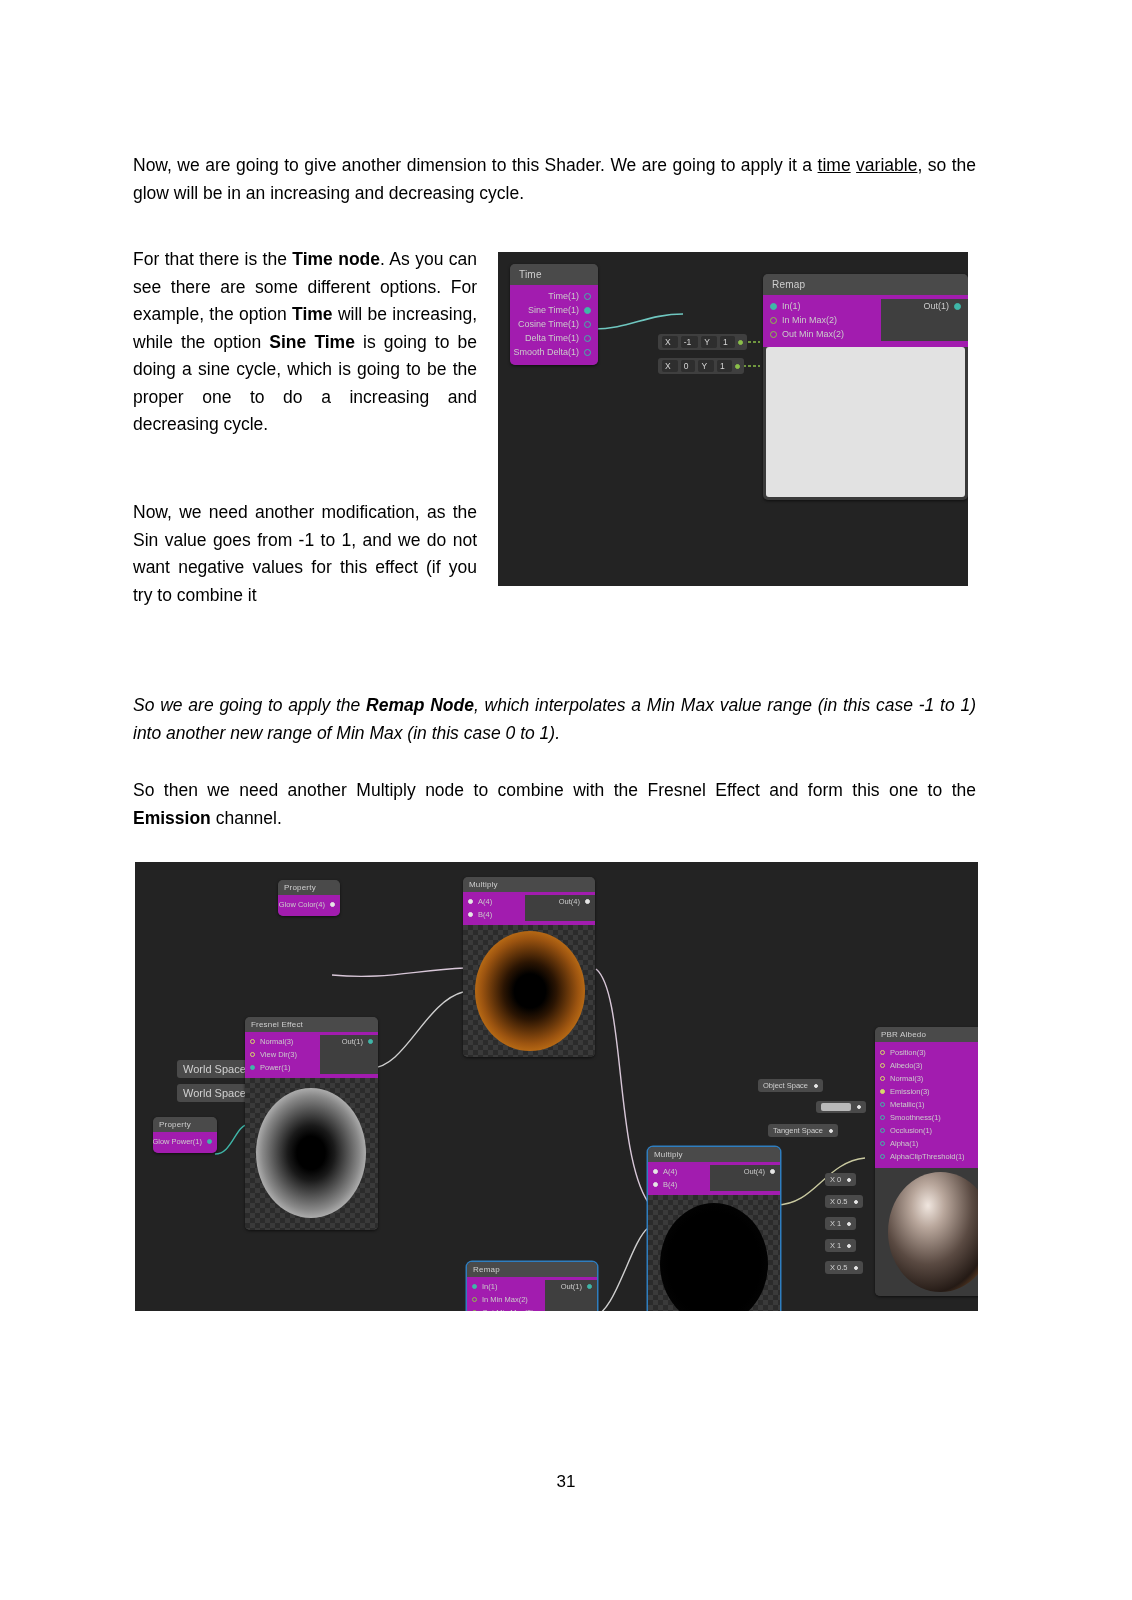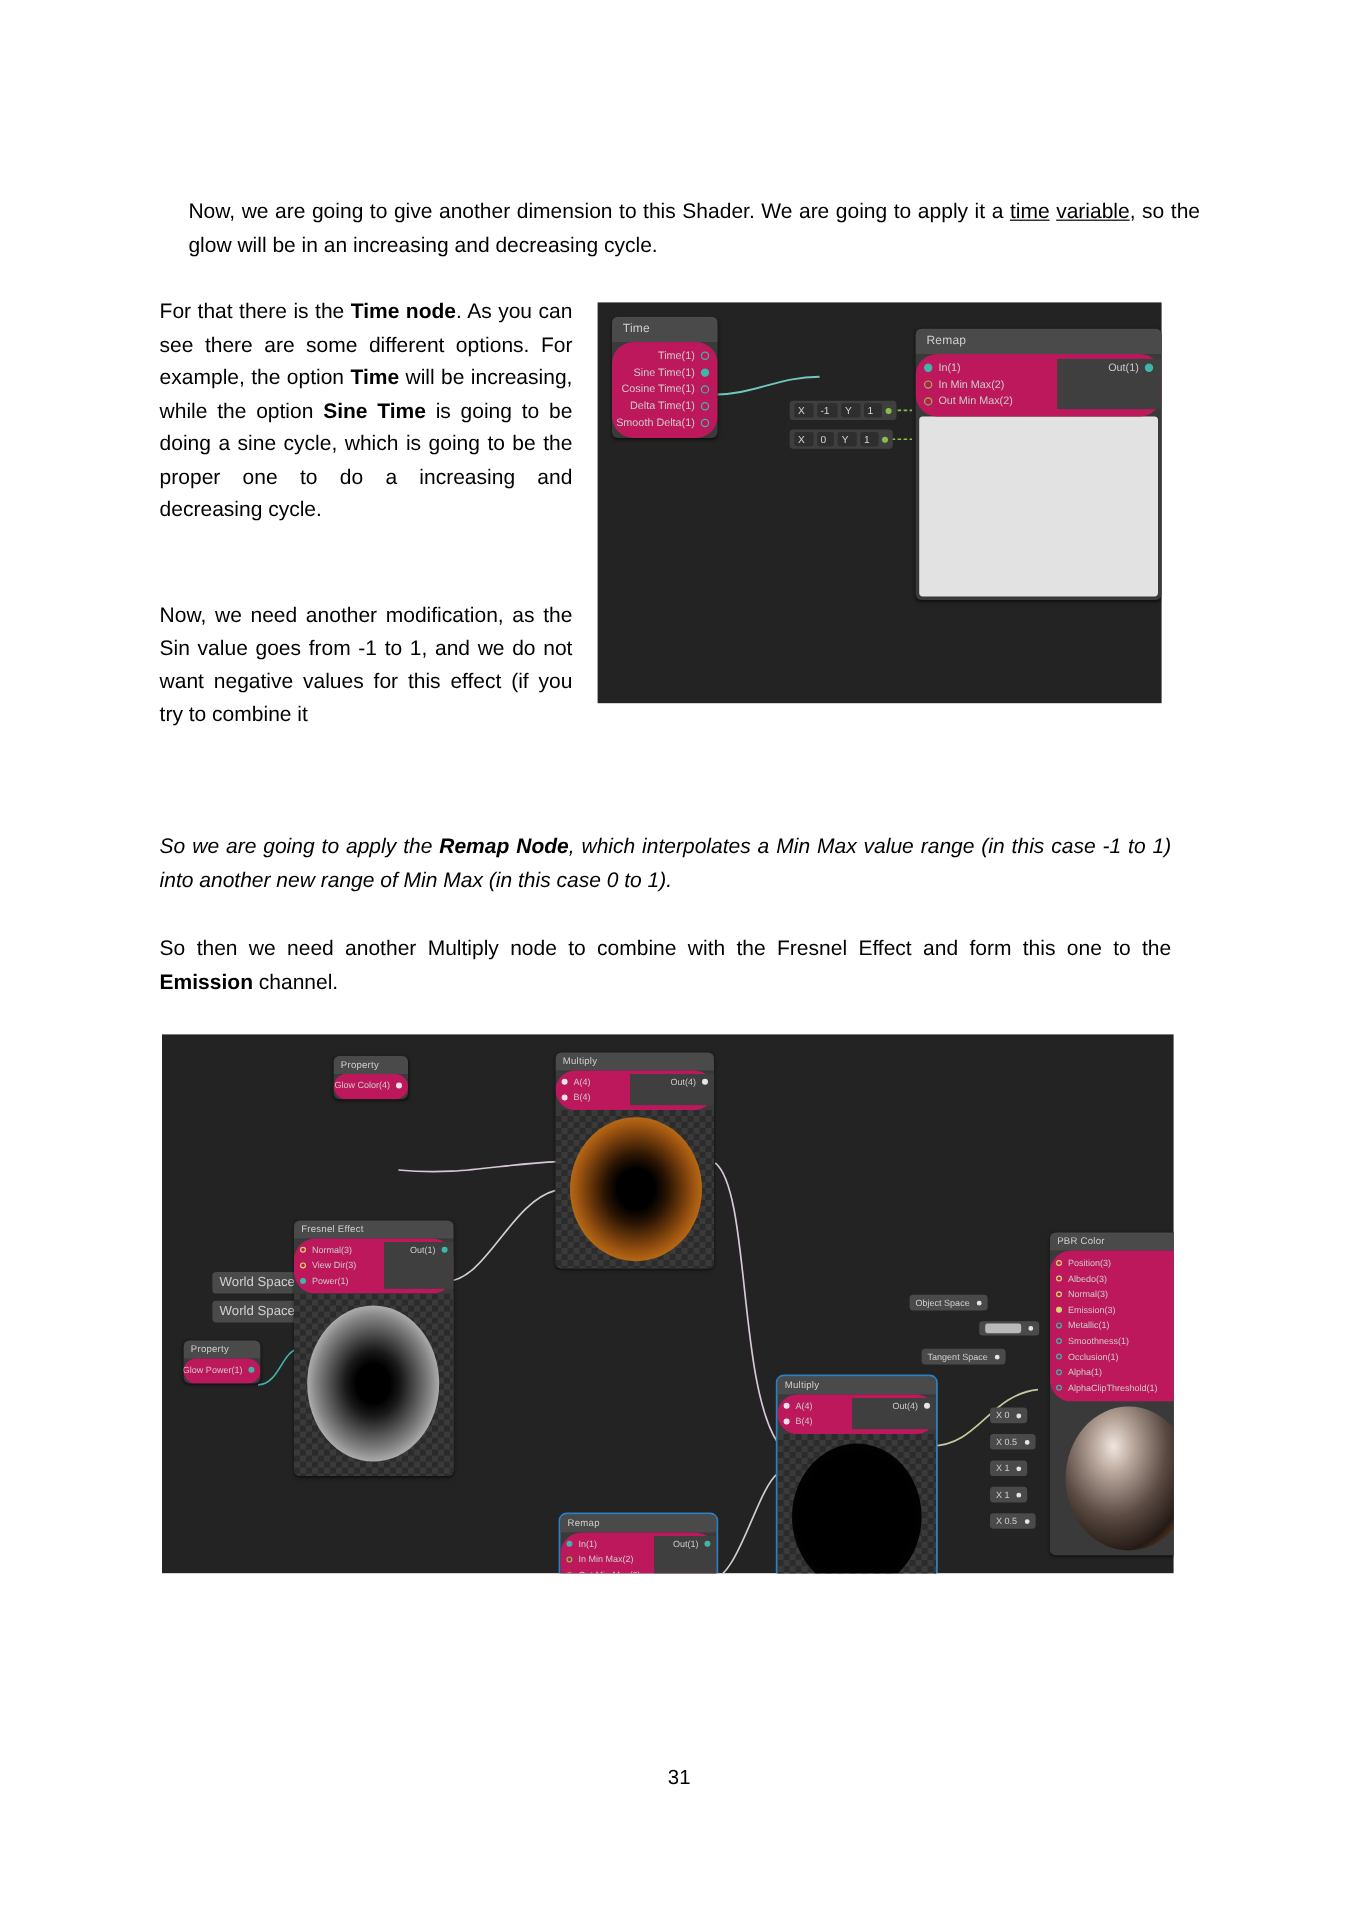--- a/index.html
+++ b/index.html
@@ -24,21 +24,21 @@
   .para b { font-weight:bold; }
   .u { text-decoration:underline; }
 
   
   .graph { position:absolute; background:#232323; overflow:hidden; }
   .node { position:absolute; border-radius:5px; background:#3a3a3a;
           box-shadow:0 1px 3px rgba(0,0,0,.6); overflow:hidden; }
   .node.sel { box-shadow:0 0 0 1.5px #2f7ec0; }
   .node .hdr { background:#4a4a4a; color:#cfcfcf; padding:5px 8px 5px 9px;
                font-size:10px; letter-spacing:.2px; }
-  .node .body { background:#be185d; position:relative;border-radius:18px; }
+  .node .body { background:#a21caf; position:relative; }
   .row { display:flex; align-items:center; gap:5px; padding:2px 7px;
          color:#cbcbcb; font-size:9px; white-space:nowrap; }
   .row.right { justify-content:flex-end; }
   .port { width:7px; height:7px; border-radius:50%; border:1.5px solid #3fb6a8; flex:0 0 auto; }
   .port.fill { background:#3fb6a8; }
   .port.green { border-color:#8bbf4a; }
   .port.green.fill { background:#8bbf4a; }
   .port.white { border-color:#e6e6e6; }
   .port.white.fill { background:#e6e6e6; }
   .port.yellow { border-color:#d8d86a; }
@@ -66,21 +66,21 @@
   svg.wires { position:absolute; left:0; top:0; pointer-events:none; }
 
   .pagenum { position:absolute; width:100%; text-align:center;
              font-size:17px; color:#000; }
 </style>
 </head>
 <body>
 
 <div class="page">
 
-  <div class="para" style="left:133px; top:163px; width:843px;margin-left:24px;">
+  <div class="para" style="left:133px; top:152px; width:843px;">
     <span>Now, we are going to give another dimension to this Shader. We are going to apply it a </span><span class="u">time</span>
     <span class="u">variable</span><span>, so the glow will be in an increasing and decreasing cycle.</span>
   </div>
 
   <div class="para" style="left:133px; top:246px; width:344px;">
     <span>For that there is the </span><b>Time node</b><span>. As you can see there are some different options. For example, the option </span><b>Time</b><span> will be increasing, while the option </span><b>Sine Time</b><span> is going to be doing a sine cycle, which is going to be the proper one to do a increasing and decreasing cycle.</span>
   </div>
 
   <div class="para" style="left:133px; top:499px; width:344px;">Now, we need another modification, as the Sin value goes from -1 to 1, and we do not want negative values for this effect (if you try to combine it</div>
 
@@ -356,21 +356,21 @@
     <div class="dropdown" style="left:690px; top:377px; padding:2px 5px; font-size:7.5px;">
       <span>X 1</span>
       <span class="port white fill dot" style="width:4px;height:4px;"></span>
     </div>
     <div class="dropdown" style="left:690px; top:399px; padding:2px 5px; font-size:7.5px;">
       <span>X 0.5</span>
       <span class="port white fill dot" style="width:4px;height:4px;"></span>
     </div>
 
     <div class="node" style="left:740px; top:165px; width:130px;">
-      <div class="hdr" style="font-size:8px; padding:3px 6px;">PBR Color</div>
+      <div class="hdr" style="font-size:8px; padding:3px 6px;">PBR Albedo</div>
       <div class="body" style="padding:4px 0 5px 0;">
         <div class="row" style="font-size:7.5px; padding:2px 5px;">
           <span class="port yellow dot"></span>
           <span>Position(3)</span>
         </div>
         <div class="row" style="font-size:7.5px; padding:2px 5px;">
           <span class="port yellow dot"></span>
           <span>Albedo(3)</span>
         </div>
         <div class="row" style="font-size:7.5px; padding:2px 5px;">

